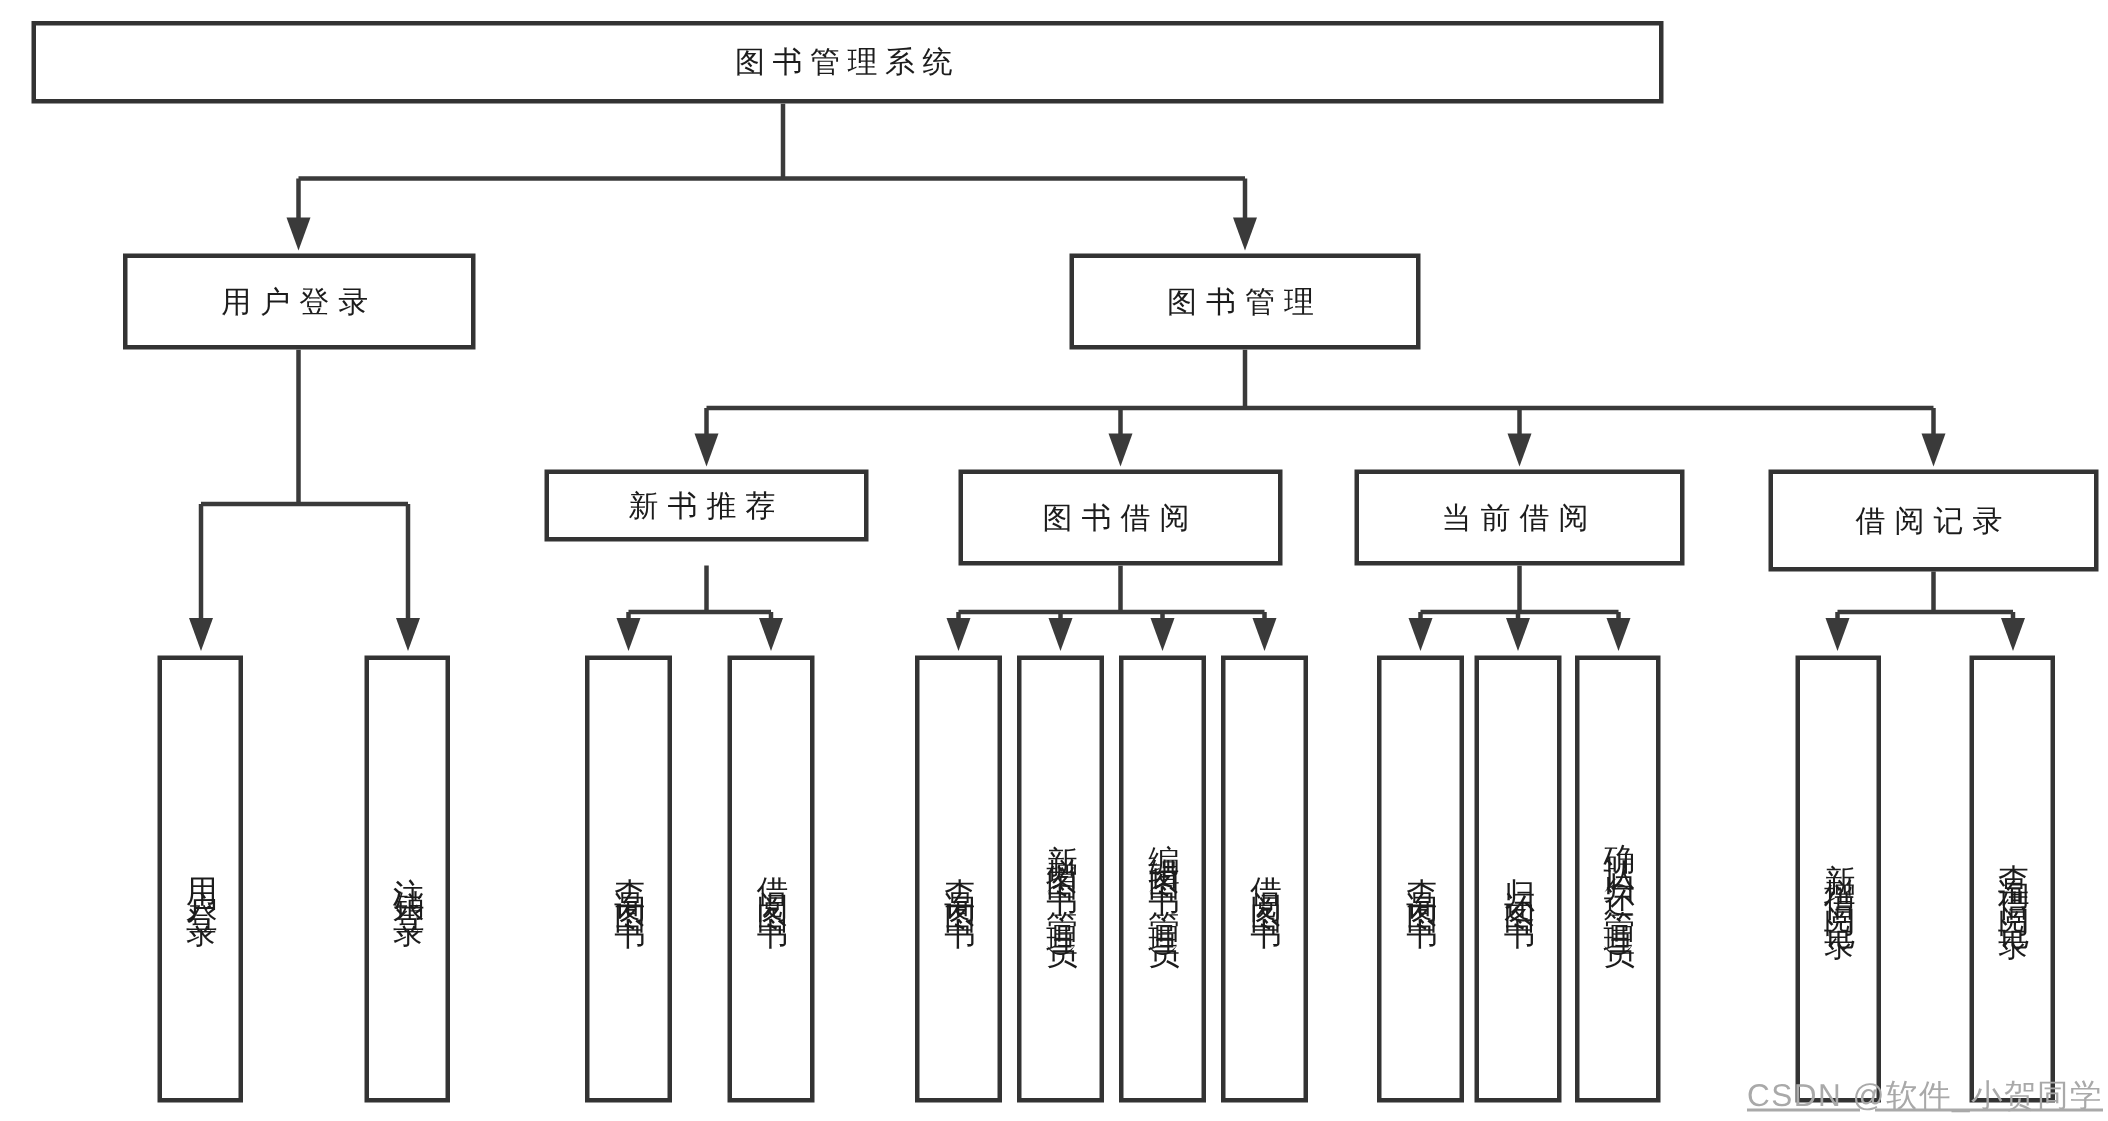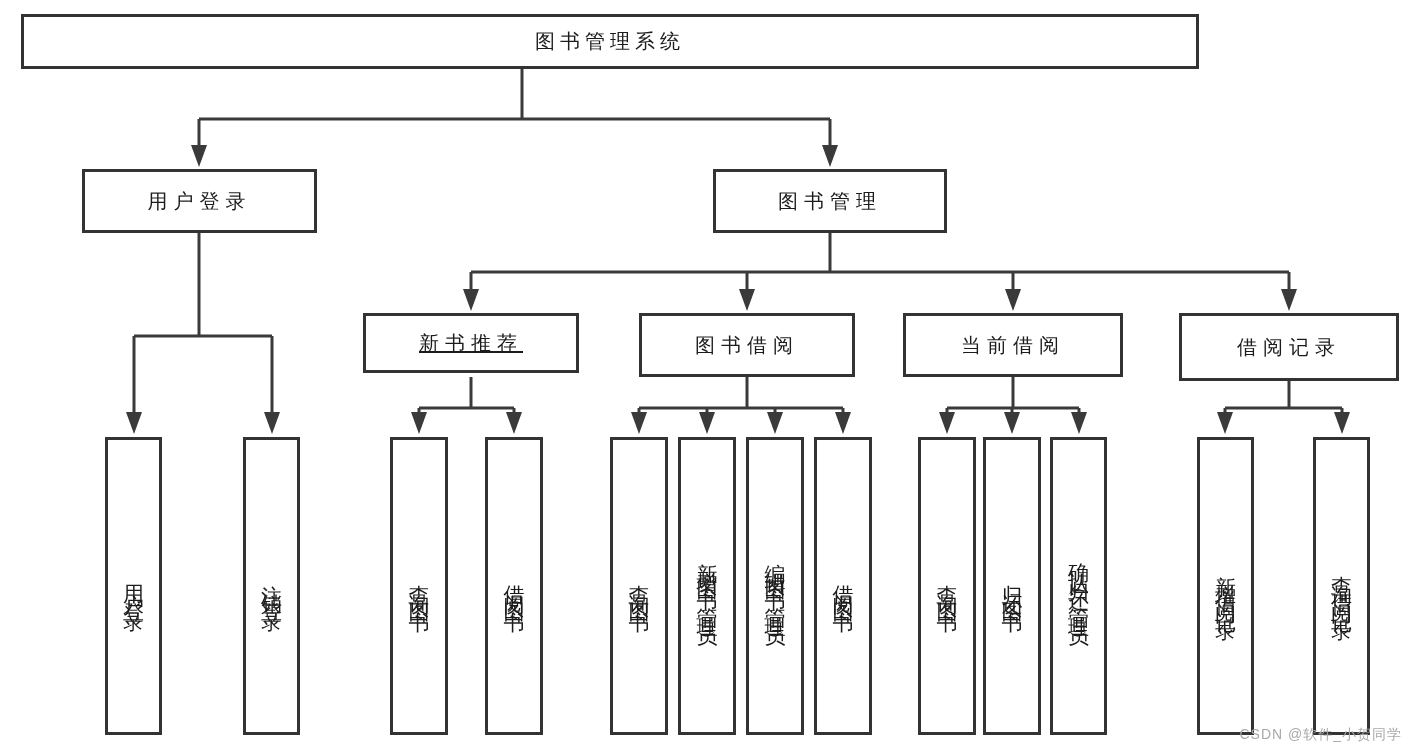--- a/index.html
+++ b/index.html
@@ -35,22 +35,23 @@
   .leaf{
     top:437px;height:298px;
     writing-mode:vertical-rl;
     text-orientation:mixed;
     font-size:21px;letter-spacing:9px;
     white-space:normal;
   }
   .watermark{
     position:absolute;z-index:3;
     right:3px;bottom:3px;
-    font-size:14px;letter-spacing:1px;
+    font-size:21px;letter-spacing:1px;
     color:var(--watermark);
+    text-decoration:underline;
   }
 </style>
 </head>
 <body>
 
 <div class="canvas">
 
   <svg class="wires" width="1405" height="747" viewBox="0 0 1405 747" aria-hidden="true">
 
     <g>
@@ -120,26 +121,26 @@
     <g>
       <path class="ln" d="M1289 377 V408"></path>
       <path class="ln" d="M1225 408 H1342"></path>
       <path class="ln" d="M1225 408 V416"></path>
         <polygon class="ah" points="1217,412 1233,412 1225,434"></polygon>
       <path class="ln" d="M1342 408 V416"></path>
         <polygon class="ah" points="1334,412 1350,412 1342,434"></polygon>
     </g>
   </svg>
 
-  <div class="node root" style="left:21px;top:14px;width:1178px;height:55px;">图书管理系统</div>
+  <div class="node root" style="left:21px;top:14px;width:1088px;height:55px;">图书管理系统</div>
 
   <div class="node" style="left:82px;top:169px;width:235px;height:64px;">用户登录</div>
   <div class="node" style="left:713px;top:169px;width:234px;height:64px;">图书管理</div>
 
-  <div class="node" style="left:363px;top:313px;width:216px;height:60px;text-decoration:underline;">新书推荐</div>
+  <div class="node" style="left:363px;top:313px;width:216px;height:48px;">新书推荐</div>
   <div class="node" style="left:639px;top:313px;width:216px;height:64px;font-family:Liberation Mono, monospace;">图书借阅</div>
   <div class="node" style="left:903px;top:313px;width:220px;height:64px;text-align:center;">当前借阅</div>
   <div class="node" style="left:1179px;top:313px;width:220px;height:68px;">借阅记录</div>
 
   <div class="node leaf" style="left:105px;width:57px;">用户登录</div>
   <div class="node leaf" style="left:243px;width:57px;">注销登录</div>
 
   <div class="node leaf" style="left:390px;width:58px;">查询图书</div>
   <div class="node leaf" style="left:485px;width:58px;">借阅图书</div>
 

